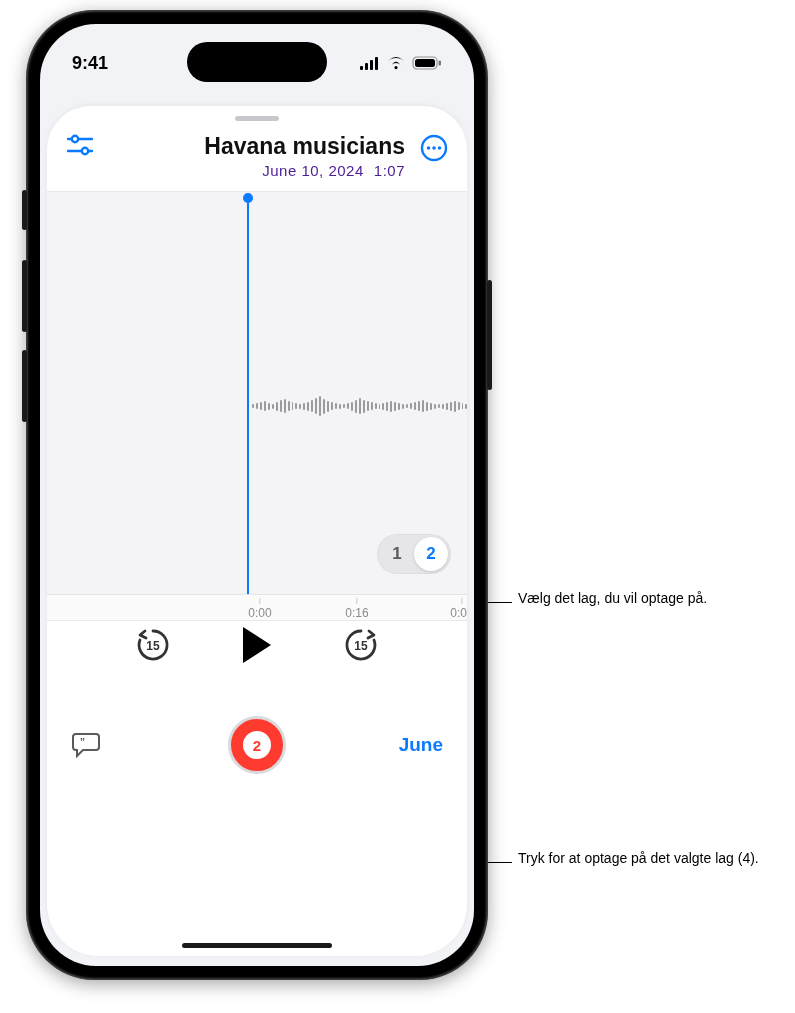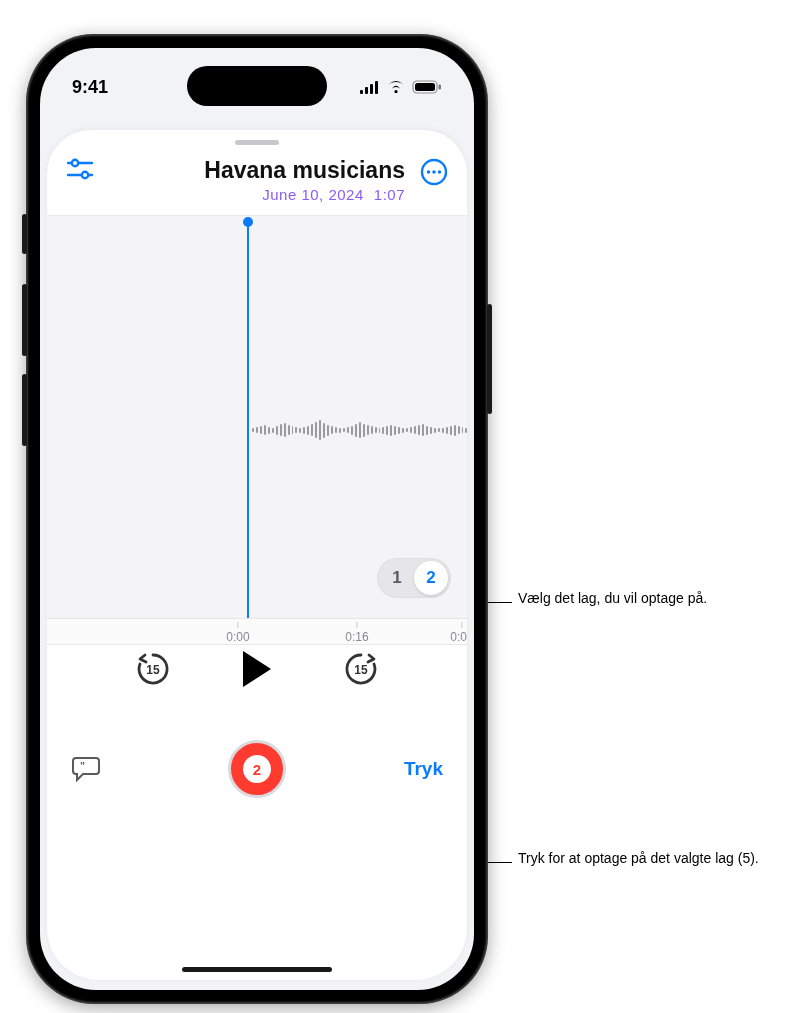--- a/index.html
+++ b/index.html
@@ -14,21 +14,20 @@
   
   .phone {
     position: absolute;
     left: 26px;
     top: 10px;
     width: 462px;
     height: 970px;
     background: #000;
     border-radius: 68px;
     box-shadow: 0 4px 18px rgba(0,0,0,.35);
-    margin-top: 24px;
   }
   .phone::before { 
     content:"";
     position:absolute; inset:0;
     border-radius:68px;
     box-shadow: inset 0 0 2px 2px rgba(255,255,255,.25);
     pointer-events:none;
   }
   .side-btn { position:absolute; background:#1a1a1a; border-radius:3px; }
   .side-btn.left1 { left:-4px; top:180px; width:5px; height:40px; }
@@ -85,21 +84,21 @@
   }
 
   .header {
     display:flex; align-items:flex-start;
     padding:6px 18px 12px;
   }
   .hdr-left, .hdr-right { width:44px; display:flex; align-items:center; }
   .hdr-right { justify-content:flex-end; }
   .hdr-center { flex:1; text-align:right; }
   .title { font-size:23px; font-weight:600; color:#111; }
-  .subtitle { font-size:15px; color:#8b5cf6; margin-top:2px; letter-spacing:.5px; }
+  .subtitle { font-size:15px; color:#4c1d95; margin-top:2px; letter-spacing:.5px; }
   .subtitle .gap { display:inline-block; width:10px; }
 
   .icon-btn svg { display:block; }
 
   
   .wave-area {
     position:relative;
     background:#f4f4f6;
     border-top:1px solid #e9e9ec;
     border-bottom:1px solid #e9e9ec;
@@ -239,21 +238,21 @@
   .callout-line {
     position:absolute;
     border-top:1px solid #000;
     height:0;
   }
 </style>
 </head>
 <body>
 
 <div class="callout" style="left:518px; top:589px; width:260px;">Vælg det lag, du vil optage på.</div>
-<div class="callout" style="left:518px; top:849px; width:270px;">Tryk for at optage på det valgte lag (5).</div>
+<div class="callout" style="left:518px; top:849px; width:270px;">Tryk for at optage på det valgte lag (4).</div>
 
 <div class="callout-line" style="left:412px; top:602px; width:100px;"></div>
 <div class="callout-line" style="left:288px; top:862px; width:224px;"></div>
 
 <div class="phone">
   <div class="side-btn left1"></div>
   <div class="side-btn left2"></div>
   <div class="side-btn left3"></div>
   <div class="side-btn right1"></div>
 
@@ -371,21 +370,21 @@
             <span style="height: 6px;"></span>
             <span style="height: 5px;"></span>
           </div>
 
         <div class="layer-pill">
           <div class="layer">1</div>
           <div class="layer selected">2</div>
         </div>
 
         <div class="time-ruler">
-          <div class="tick" style="left:191px">0:00</div>
+          <div class="tick" style="left:213px">0:00</div>
           <div class="tick" style="left:310px">0:16</div>
           <div class="tick" style="left:415px">0:02</div>
         </div>
       </div>
 
 
       <div class="transport">
         <div class="ctrl skip">
           <svg width="40" height="40" viewBox="0 0 40 40">
             <path d="M20 6a14 14 0 1 1-13 9" fill="none" stroke="#333" stroke-width="2.8" stroke-linecap="round"></path>
@@ -412,19 +411,19 @@
           <svg width="30" height="26" viewBox="0 0 30 26">
             <path d="M5 2h20a3 3 0 0 1 3 3v10a3 3 0 0 1-3 3H12l-6 6v-6H5a3 3 0 0 1-3-3V5a3 3 0 0 1 3-3Z" fill="none" stroke="#5a5a5e" stroke-width="2"></path>
             <text x="9" y="14" font-size="10" font-weight="700" fill="#5a5a5e">”</text>
           </svg>
         </span>
         <div class="spacer"></div>
         <div class="record">
           <div class="inner">2</div>
         </div>
         <div class="spacer"></div>
-        <div class="done-btn">Tryk</div>
+        <div class="done-btn">June</div>
       </div>
 
       <div class="home-indicator"></div>
     </div>
   </div>
 </div>
 
 </body></html>

